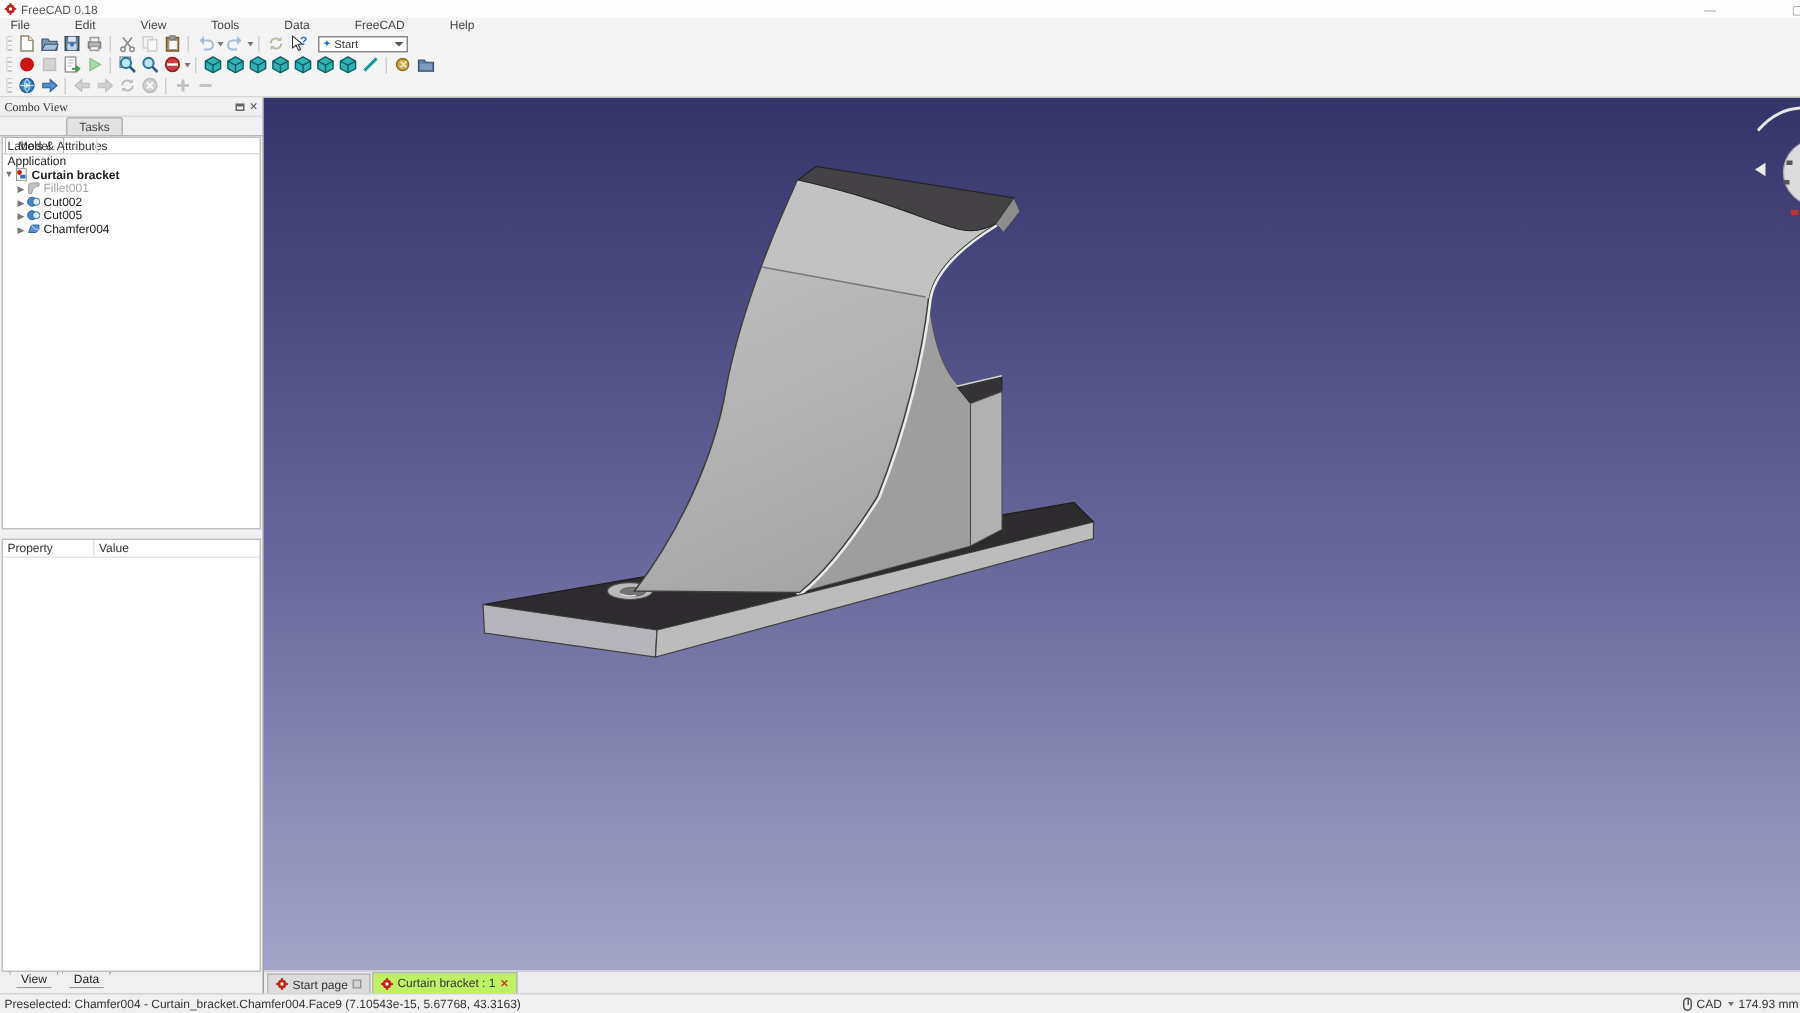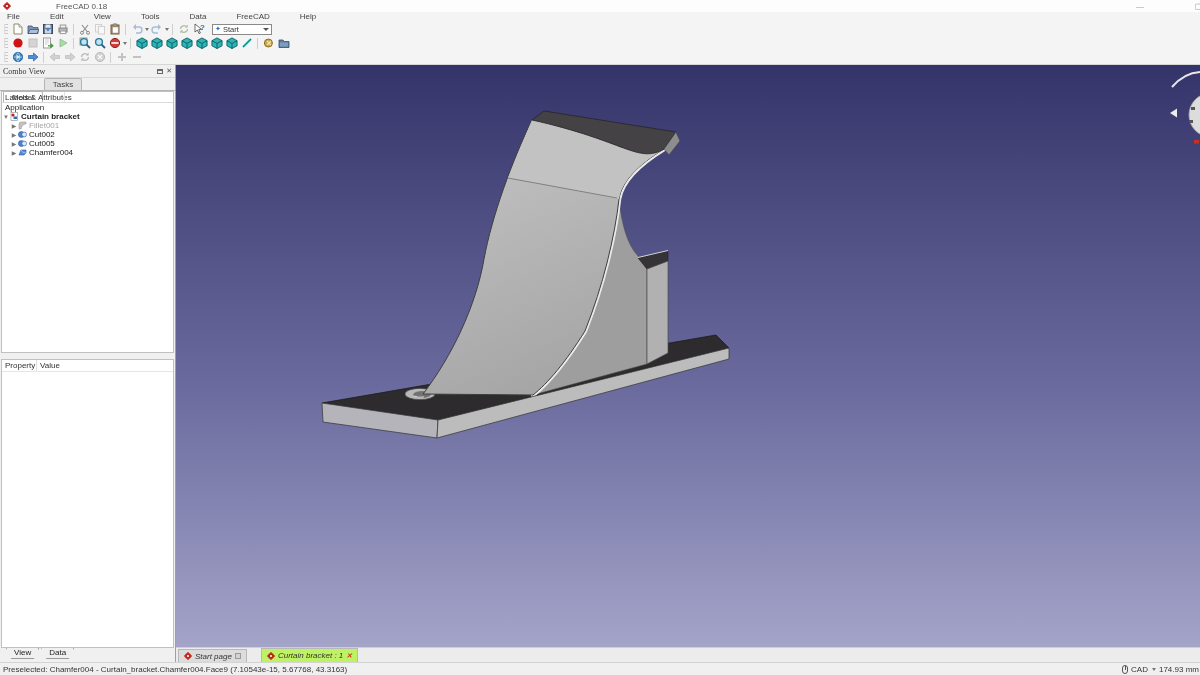--- a/index.html
+++ b/index.html
@@ -1,20 +1,20 @@
 <!DOCTYPE html>
 <html><head>
 <meta charset="utf-8">
 <style>
   * { margin:0; padding:0; box-sizing:border-box; }
   html,body { width:1200px; height:675px; overflow:hidden;
     font-family:"Liberation Sans", sans-serif; background:#f0f0f0; }
   
   .titlebar { height:12px; background:#fdfdfd; display:flex; align-items:center;
-    padding-left:3px; font-size:8px; color:#555; position:relative;gap:42px; }
+    padding-left:3px; font-size:8px; color:#555; position:relative; }
   .titlebar .appico { width:8px; height:8px; margin-right:3px; }
   .winctl { position:absolute; top:0; height:12px; display:flex; align-items:center;
     color:#999; font-size:8px; }
   .menubar { height:10px; background:#f4f4f4; display:flex; align-items:flex-start;
     font-size:8px; color:#444; padding-left:2px;gap:20px; }
   .menubar span { padding:0 5px; cursor:default; }
   .toolbars { background:#f4f4f4; border-bottom:1px solid #d6d6d6; }
   .tbrow { height:14px; display:flex; align-items:center; padding-left:2px; }
   .handle { width:4px; height:10px; margin:0 2px;
     background:repeating-linear-gradient(180deg,#c9c9c9 0 1px,transparent 1px 3px);
@@ -46,31 +46,31 @@
     border-bottom:1px solid #dadada; position:relative; }
   .tree-colhdr:after { content:""; position:absolute; left:62px; top:0; bottom:0; width:1px; background:#e2e2e2; }
   .trow { height:9px; display:flex; align-items:center; font-size:8px; color:#222; white-space:nowrap; }
   .trow .exp { width:8px; text-align:center; color:#777; font-size:6px; }
   .trow .ticon { width:9px; height:9px; margin-right:2px; }
   .trow.bold { font-weight:bold; }
   .trow.disabled { color:#a5a5a5; }
   .splitter { height:6px; }
   .propbox { height:289px; background:#fff; border:1px solid #c0c0c0; margin:0 1px; }
   .prop-hdr { height:12px; display:flex; font-size:8px; color:#333; border-bottom:1px solid #e6e6e6; }
-  .prop-hdr .c1 { width:35px; padding:1px 3px; border-right:1px solid #e0e0e0; }
+  .prop-hdr .c1 { width:61px; padding:1px 3px; border-right:1px solid #e0e0e0; }
   .prop-hdr .c2 { padding:1px 3px; }
   .dock-tabs { height:14px; display:flex; align-items:flex-start; padding-left:6px; gap:2px; }
   .dtab { font-size:8px; color:#222; background:#f0f0f0; border:1px solid #9a9a9a; border-top:none;
     padding:0 7px 1px; clip-path:polygon(0 0,100% 0,84% 100%,16% 100%); }
   
   .vpcol { display:flex; flex-direction:column; width:1024px; }
   .viewport { width:1024px; height:582px; position:relative; }
   .viewport svg { display:block; }
-  .mdibar { height:15px; background:#ececec; display:flex; align-items:stretch; gap:14px;
-    padding-left:2px; border-top:1px solid #d0d0d0;font-style:italic; }
+  .mdibar { height:15px; background:#ececec; display:flex; align-items:stretch; gap:1px;
+    padding-left:2px; border-top:1px solid #d0d0d0; }
   .mditab { display:flex; align-items:center; gap:3px; font-size:8px; color:#333;
     border:1px solid #b8b8b8; border-bottom:none; padding:0 5px; background:#dcdcdc; margin-top:1px; }
   .mditab.active { background:#bef264; margin-top:0; }
   .mditab .fico { width:8px; height:8px; }
   .mditab .tclose { font-size:7px; color:#888; }
   .mditab.active .tclose { color:#cc3b22; font-weight:bold; }
   .mditab .graybox { width:6px; height:6px; border:1px solid #9a9a9a; background:#d2d2d2; }
   
   .statusbar { height:14px; background:#f0f0f0; border-top:1px solid #d4d4d4; display:flex;
     align-items:center; font-size:8px; color:#333; padding:0 3px; position:relative; }

